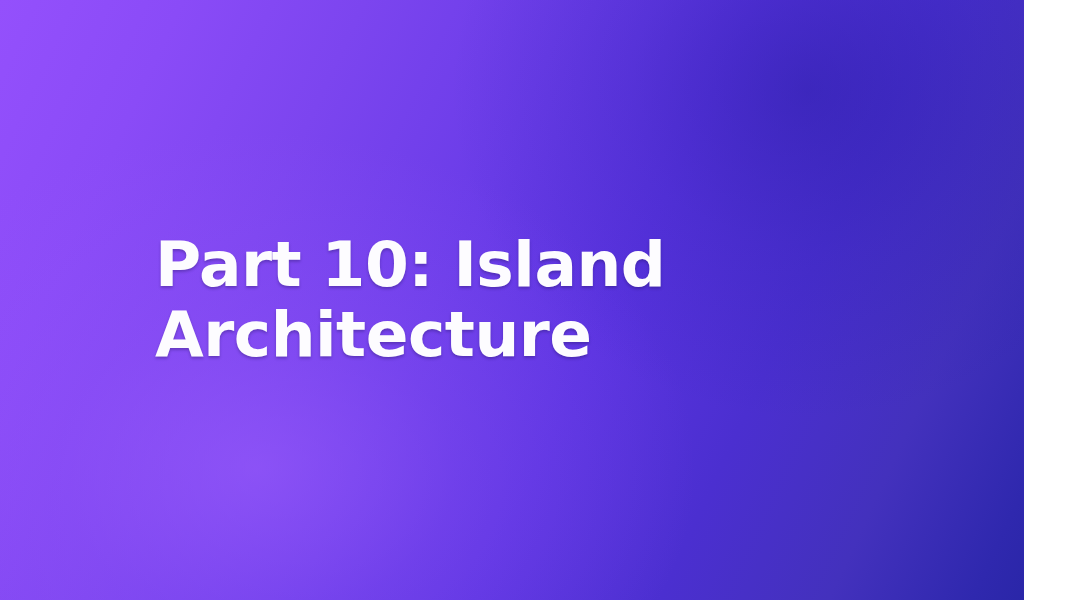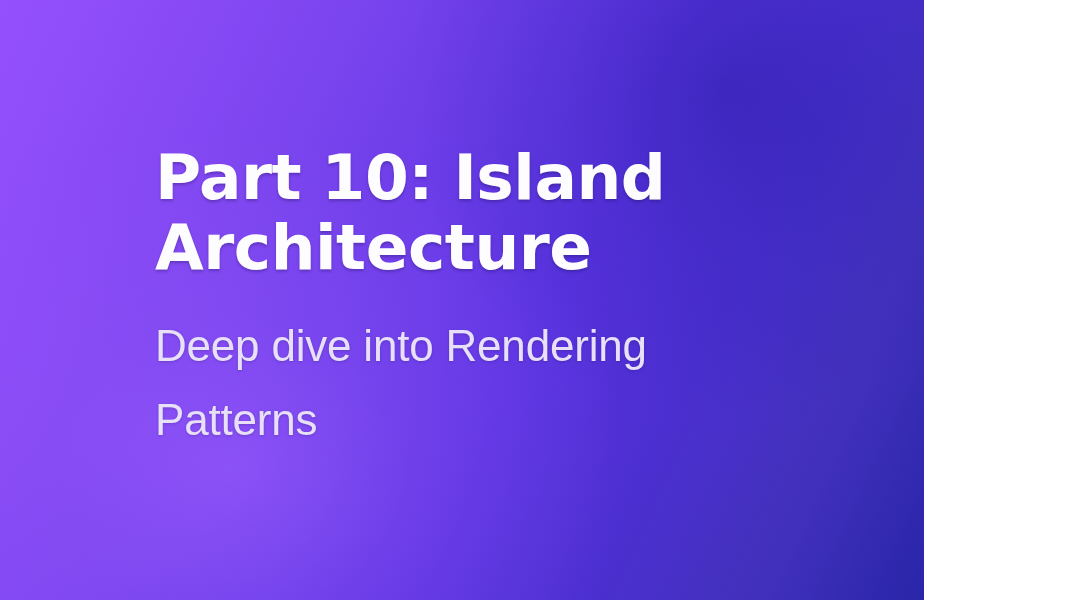--- a/index.html
+++ b/index.html
@@ -10,21 +10,21 @@
   body {
     width: 1068px;
     height: 600px;
     overflow: hidden;
     font-family: "Liberation Sans", sans-serif;
     -webkit-font-smoothing: antialiased;
   }
 
   .slide {
     position: relative;
-    width: 924px;
+    width: 1024px;
     height: 600px;
     box-sizing: border-box;
     display: flex;
     flex-direction: column;
     justify-content: center;
     align-items: flex-start;
     padding: 0 60px 0 155px;
     overflow: hidden;
     background-color: #5a33e0;
     background-image: linear-gradient(
@@ -105,15 +105,14 @@
     color: #e8e0f8;
     text-shadow: 0 1px 3px rgba(24, 12, 72, 0.22);
   }
 </style>
 </head>
 <body>
 
 <div class="slide">
   <div class="text-block">
     <h1 class="slide-title">Part 10: Island Architecture</h1>
-    <p class="slide-subtitle">Deep dive into Rendering Patterns</p>
   </div>
 </div>
 
 </body></html>

